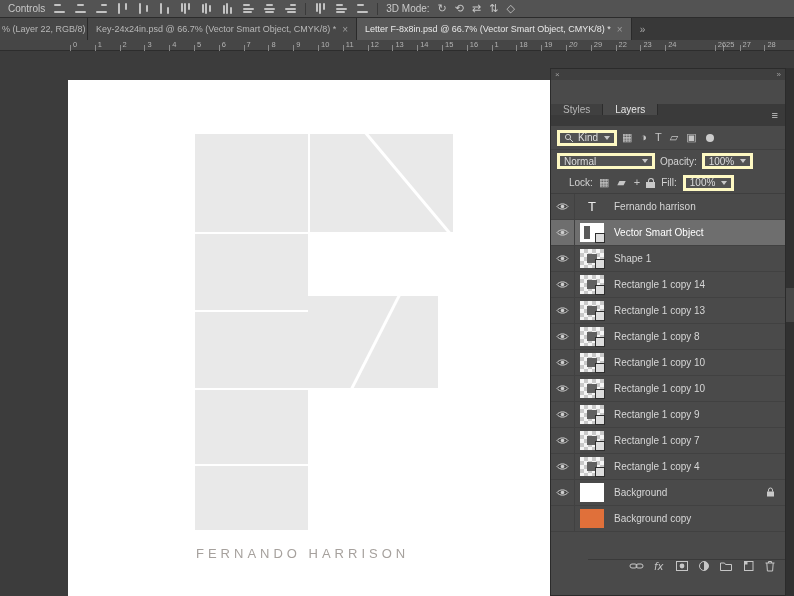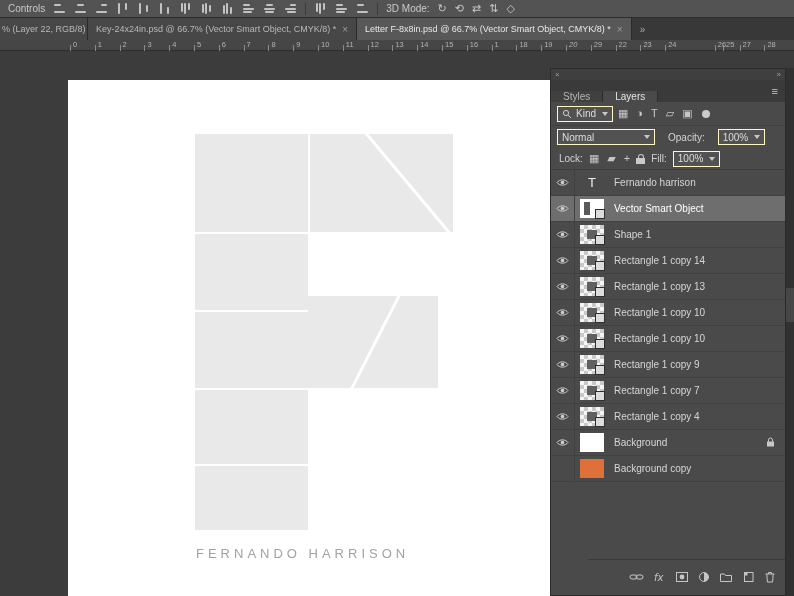--- a/index.html
+++ b/index.html
@@ -54,37 +54,37 @@
   .b5 .diag { left:66px; top:-7px;  height:106px; transform:rotate(27deg); }
   .canvas-title { position:absolute; left:128px; top:466px; font-size:13px;
     letter-spacing:4px; color:#a6a19d; white-space:nowrap; }
 
   
   .layers-panel { position:absolute; left:550px; top:68px; width:236px; height:528px;
     background:#4a4a4a; border:1px solid #2b2b2b; display:flex; flex-direction:column;
     font-size:10px; color:#d4d4d4; }
   .panel-grip { height:11px; background:#3f3f3f; display:flex; justify-content:space-between;
     align-items:center; padding:0 4px; font-size:8px; color:#9d9d9d; flex:none; }
-  .panel-tabs { height:22px; background:#3a3a3a; display:flex; align-items:flex-end; flex:none; }
+  .panel-tabs { height:22px; background:#3a3a3a; display:flex; align-items:flex-start; flex:none;margin-top:24px; }
   .ptab { padding:0 12px; display:flex; align-items:center; background:#404040;
     color:#b5b5b5; border-right:1px solid #2c2c2c; }
   .ptab.active { background:#4a4a4a; color:#e5e5e5; }
   .panel-menu { margin-left:auto; align-self:center; padding:0 7px; color:#cfcfcf; font-size:11px; }
 
   .filter-row { height:24px; display:flex; align-items:center; gap:5px; padding:0 6px;
     border-bottom:1px solid #404040; flex:none; }
   .ps-field { display:inline-flex; align-items:center; gap:4px; height:16px;
-    border:1px solid #fef9c3; background:#525252; padding:0 4px; color:#ddd; }
+    border:3px solid #fef9c3; background:#525252; padding:0 4px; color:#ddd; }
   .dd { width:0; height:0; border-left:3px solid transparent; border-right:3px solid transparent;
     border-top:4px solid #c8c8c8; margin-left:2px; }
   .filter-toggle { width:8px; height:8px; border-radius:50%; background:#cccccc; margin-left:4px; }
 
-  .blend-row { height:22px; display:flex; align-items:center; gap:13px; padding:0 6px; flex:none; }
+  .blend-row { height:22px; display:flex; align-items:center; gap:5px; padding:0 6px; flex:none; }
   .blend-select { width:98px; justify-content:space-between; }
-  .lock-row { height:22px; display:flex; align-items:center; gap:6px; padding:0 8px;
+  .lock-row { height:22px; display:flex; align-items:center; gap:6px; padding:0 18px;
     border-bottom:1px solid #3e3e3e; flex:none; }
   .padlock { position:relative; width:9px; height:6px; background:#c9c9c9; margin-top:4px; display:inline-block; }
   .padlock::before { content:''; position:absolute; left:1.5px; top:-4px; width:4px; height:4px;
     border:1.3px solid #c9c9c9; border-bottom:none; border-radius:3px 3px 0 0; }
 
   .layers-list { flex:none; overflow:hidden; }
   .layer-row { height:26px; display:flex; align-items:center; border-bottom:1px solid #414141; padding-right:6px; }
   .layer-row.selected { background:#6e6e6e; }
   .layer-row.selected .layer-name { color:#ffffff; }
   .eye { width:24px; align-self:stretch; flex:none; display:flex; align-items:center;
@@ -102,21 +102,21 @@
       linear-gradient(45deg,#c9c9c9 25%,#f5f5f5 25%,#f5f5f5 75%,#c9c9c9 75%);
     background-size:8px 8px; background-position:0 0,4px 4px; }
   .t-rect .thumb::before { content:''; position:absolute; left:7px; top:5px; width:10px; height:9px; background:#606060; }
   .t-rect .thumb::after, .t-smart .thumb::after { content:''; position:absolute; right:-1px; bottom:-1px;
     width:8px; height:8px; background:#dcdcdc; border:1px solid #2e2e2e; }
   .layer-name { margin-left:2px; flex:1; white-space:nowrap; overflow:hidden; font-size:10px; color:#d6d6d6; }
   .row-lock { margin-left:auto; flex:none; padding-right:4px; }
 
   .panel-spacer { flex:1; }
   .panel-footer { height:24px; margin-bottom:12px; border-top:1px solid #3a3a3a;
-    display:flex; align-items:flex-end; justify-content:flex-end; gap:9px; padding:0 9px; flex:none;margin-left:37px; }
+    display:flex; align-items:flex-start; justify-content:flex-end; gap:9px; padding:0 9px; flex:none;margin-left:37px; }
   .panel-footer svg { display:block; }
 
   .right-strip { position:absolute; left:786px; top:68px; width:8px; height:528px; background:#313131; }
   .right-strip .collapsed-tab { position:absolute; left:0; top:220px; width:8px; height:34px; background:#474747; }
 </style>
 </head>
 <body>
 
 <div class="app">
 
@@ -381,20 +381,31 @@
       <svg width="13" height="9" viewBox="0 0 13 9">
               <path d="M1 4.5 C3.5 1, 9.5 1, 12 4.5 C9.5 8, 3.5 8, 1 4.5 Z" fill="none" stroke="#cfcfcf"></path>
               <circle cx="6.5" cy="4.5" r="1.8" fill="#cfcfcf"></circle>
             </svg>
     </span>
     <span class="thumb"></span>
     <span class="layer-name">Rectangle 1 copy 13</span>
 
   </div>
 
+  <div class="layer-row t-rect">
+    <span class="eye">
+      <svg width="13" height="9" viewBox="0 0 13 9">
+              <path d="M1 4.5 C3.5 1, 9.5 1, 12 4.5 C9.5 8, 3.5 8, 1 4.5 Z" fill="none" stroke="#cfcfcf"></path>
+              <circle cx="6.5" cy="4.5" r="1.8" fill="#cfcfcf"></circle>
+            </svg>
+    </span>
+    <span class="thumb"></span>
+    <span class="layer-name">Rectangle 1 copy 8</span>
+
+  </div>
 
   <div class="layer-row t-rect">
     <span class="eye">
       <svg width="13" height="9" viewBox="0 0 13 9">
               <path d="M1 4.5 C3.5 1, 9.5 1, 12 4.5 C9.5 8, 3.5 8, 1 4.5 Z" fill="none" stroke="#cfcfcf"></path>
               <circle cx="6.5" cy="4.5" r="1.8" fill="#cfcfcf"></circle>
             </svg>
     </span>
     <span class="thumb"></span>
     <span class="layer-name">Rectangle 1 copy 10</span>

